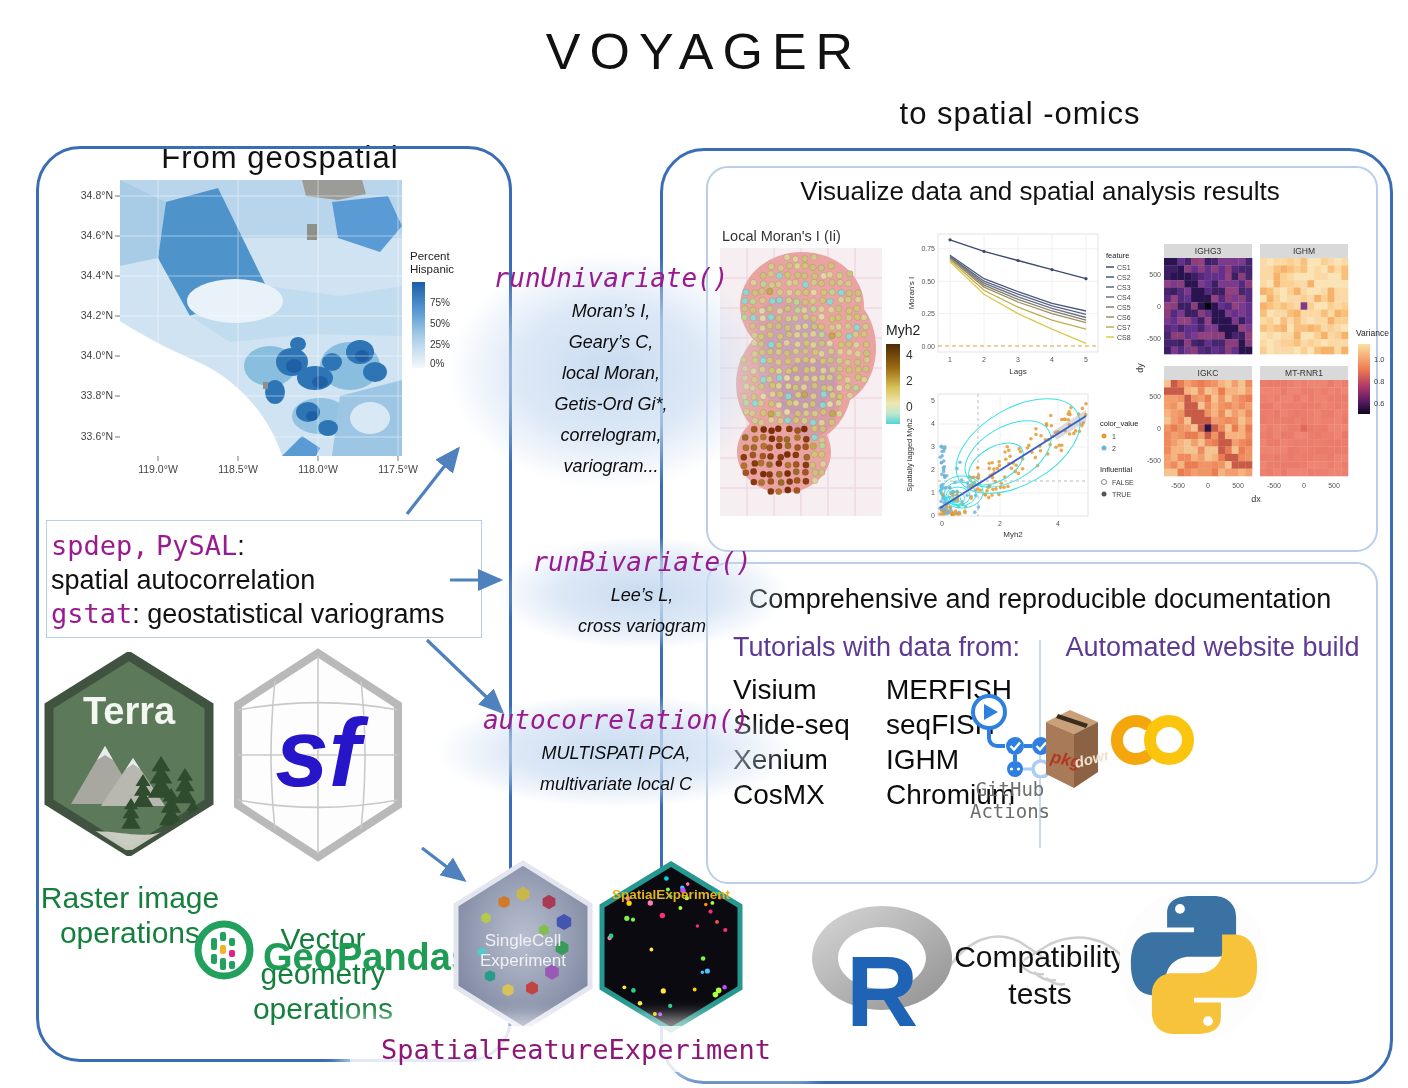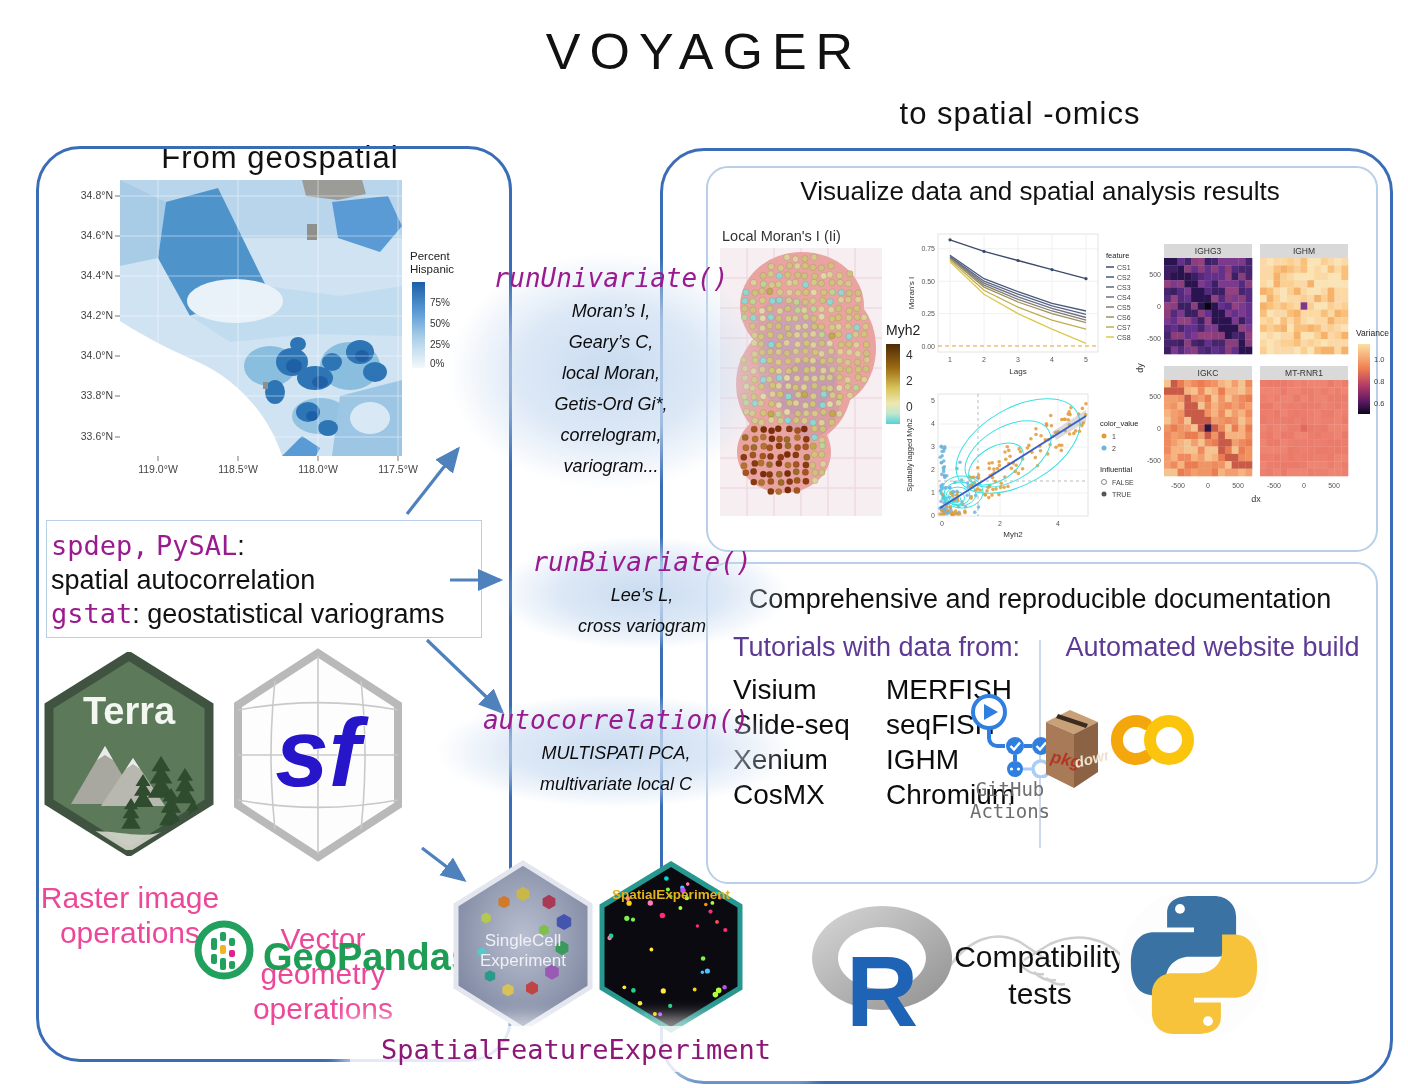--- a/index.html
+++ b/index.html
@@ -10,21 +10,21 @@
   .mono{font-family:"DejaVu Sans Mono",monospace;}
   .code{color:#9a1b8f;}
   .figtitle{font-size:52px;letter-spacing:9px;font-weight:500;transform:scaleY(.95);}
   .colhead{font-size:31px;letter-spacing:1px;font-weight:500;}
   .panel{border:3px solid #3a6db5;border-radius:44px;position:absolute;background:transparent;}
   .innerpanel{border:2px solid #b9cfe8;border-radius:22px;position:absolute;background:#fff;}
   .softbox{position:absolute;z-index:6;text-align:center;padding:8px 16px;
      background:radial-gradient(ellipse closest-side,rgba(199,218,240,.95) 0%,rgba(205,222,242,.7) 55%,rgba(205,222,242,0) 100%);font-style:italic;}
   .fn-name{font-family:"DejaVu Sans Mono",monospace;font-size:26px;color:#9a1b8f;line-height:36px;}
   .fn-item{font-size:18px;color:#0c0c0c;line-height:31px;}
-  .caption{font-size:30px;line-height:35px;color:#ec4899;}
+  .caption{font-size:30px;line-height:35px;color:#15803d;}
   .tuttxt{font-size:28px;line-height:35px;color:#0c0c0c;}
   .purplehead{font-size:27px;color:#5d3a93;}
   .sfeband{background:rgba(255,255,255,.86);z-index:7;display:flex;align-items:center;justify-content:center;
      box-shadow:0 0 14px 10px rgba(255,255,255,.55);}
   svg text{font-family:"Liberation Sans",sans-serif;}
 </style>
 </head>
 <body>
 
 <div id="canvas">

